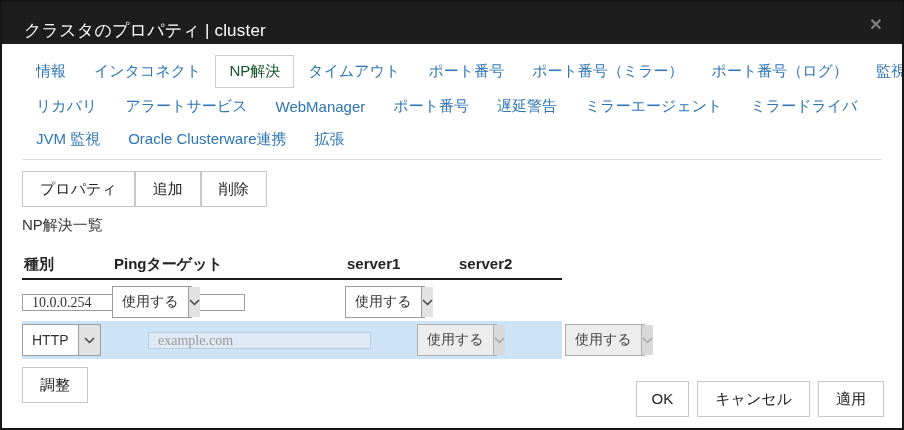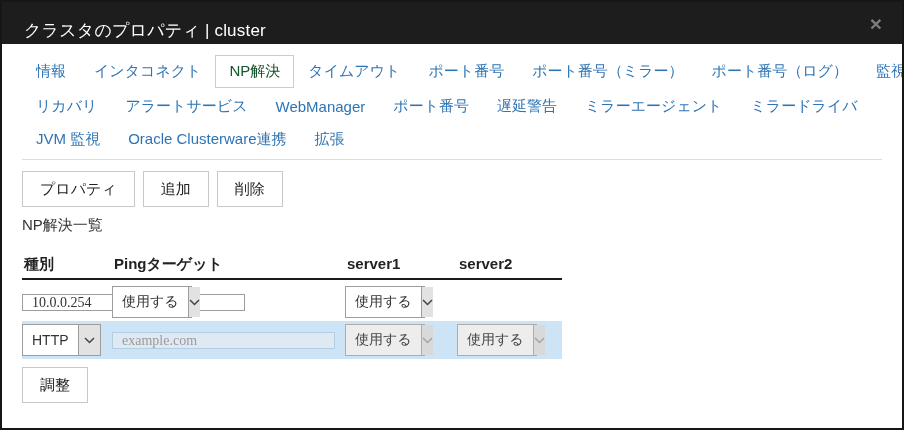--- a/index.html
+++ b/index.html
@@ -40,37 +40,37 @@
   }
   .divider { border-bottom: 1px solid #ddd; margin: 3px 20px 0 20px; }
 
   
   .btn {
     font-family: inherit; font-size: 15px; color: #222;
     background: #fff; border: 1px solid #c8c8c8;
     padding: 8px 17px; line-height: 1.2; cursor: pointer;
   }
 
-  .toolbar { margin: 11px 0 0 20px; display: flex; gap: 8px; }
+  .toolbar { margin: 11px 0 0 20px; display: flex; }
 
   .section-label { margin: 9px 0 0 20px; font-size: 15px; color: #333; }
 
   
   .np-table { margin: 2px 0 0 20px; width: 540px; }
   .thead {
     display: grid; grid-template-columns: 90px 233px 112px 105px;
     border-bottom: 2px solid #1a1a1a; padding-bottom: 4px; margin-top: 20px;
   }
   .thead .th { font-size: 15px; font-weight: bold; color: #222; padding-left: 2px; }
   .trow {
     display: grid; grid-template-columns: 90px 233px 112px 105px;
     align-items: center; padding: 3px 0;
   }
   .trow.row1 { margin-top: 3px; }
-  .trow.highlighted { background: #cde3f6; }
+  .trow.highlighted { background: #cde3f6; gap: 36px; }
 
   
   .sel {
     display: inline-flex; align-items: stretch; height: 32px;
     border: 1px solid #9d9d9d; background: #fff; cursor: pointer;
   }
   .sel .sel-value {
     flex: 1; display: flex; align-items: center;
     padding: 0 9px; font-size: 14px; color: #333; white-space: nowrap;
   }
@@ -219,14 +219,19 @@
           </span>
         </div>
       </div>
     </div>
   </div>
 
   <div class="tune-wrap">
     <button class="btn">調整</button>
   </div>
 
+  <div class="footer">
+    <button class="btn ok">OK</button>
+    <button class="btn">キャンセル</button>
+    <button class="btn">適用</button>
+  </div>
 
 </div>
 
 </body></html>

